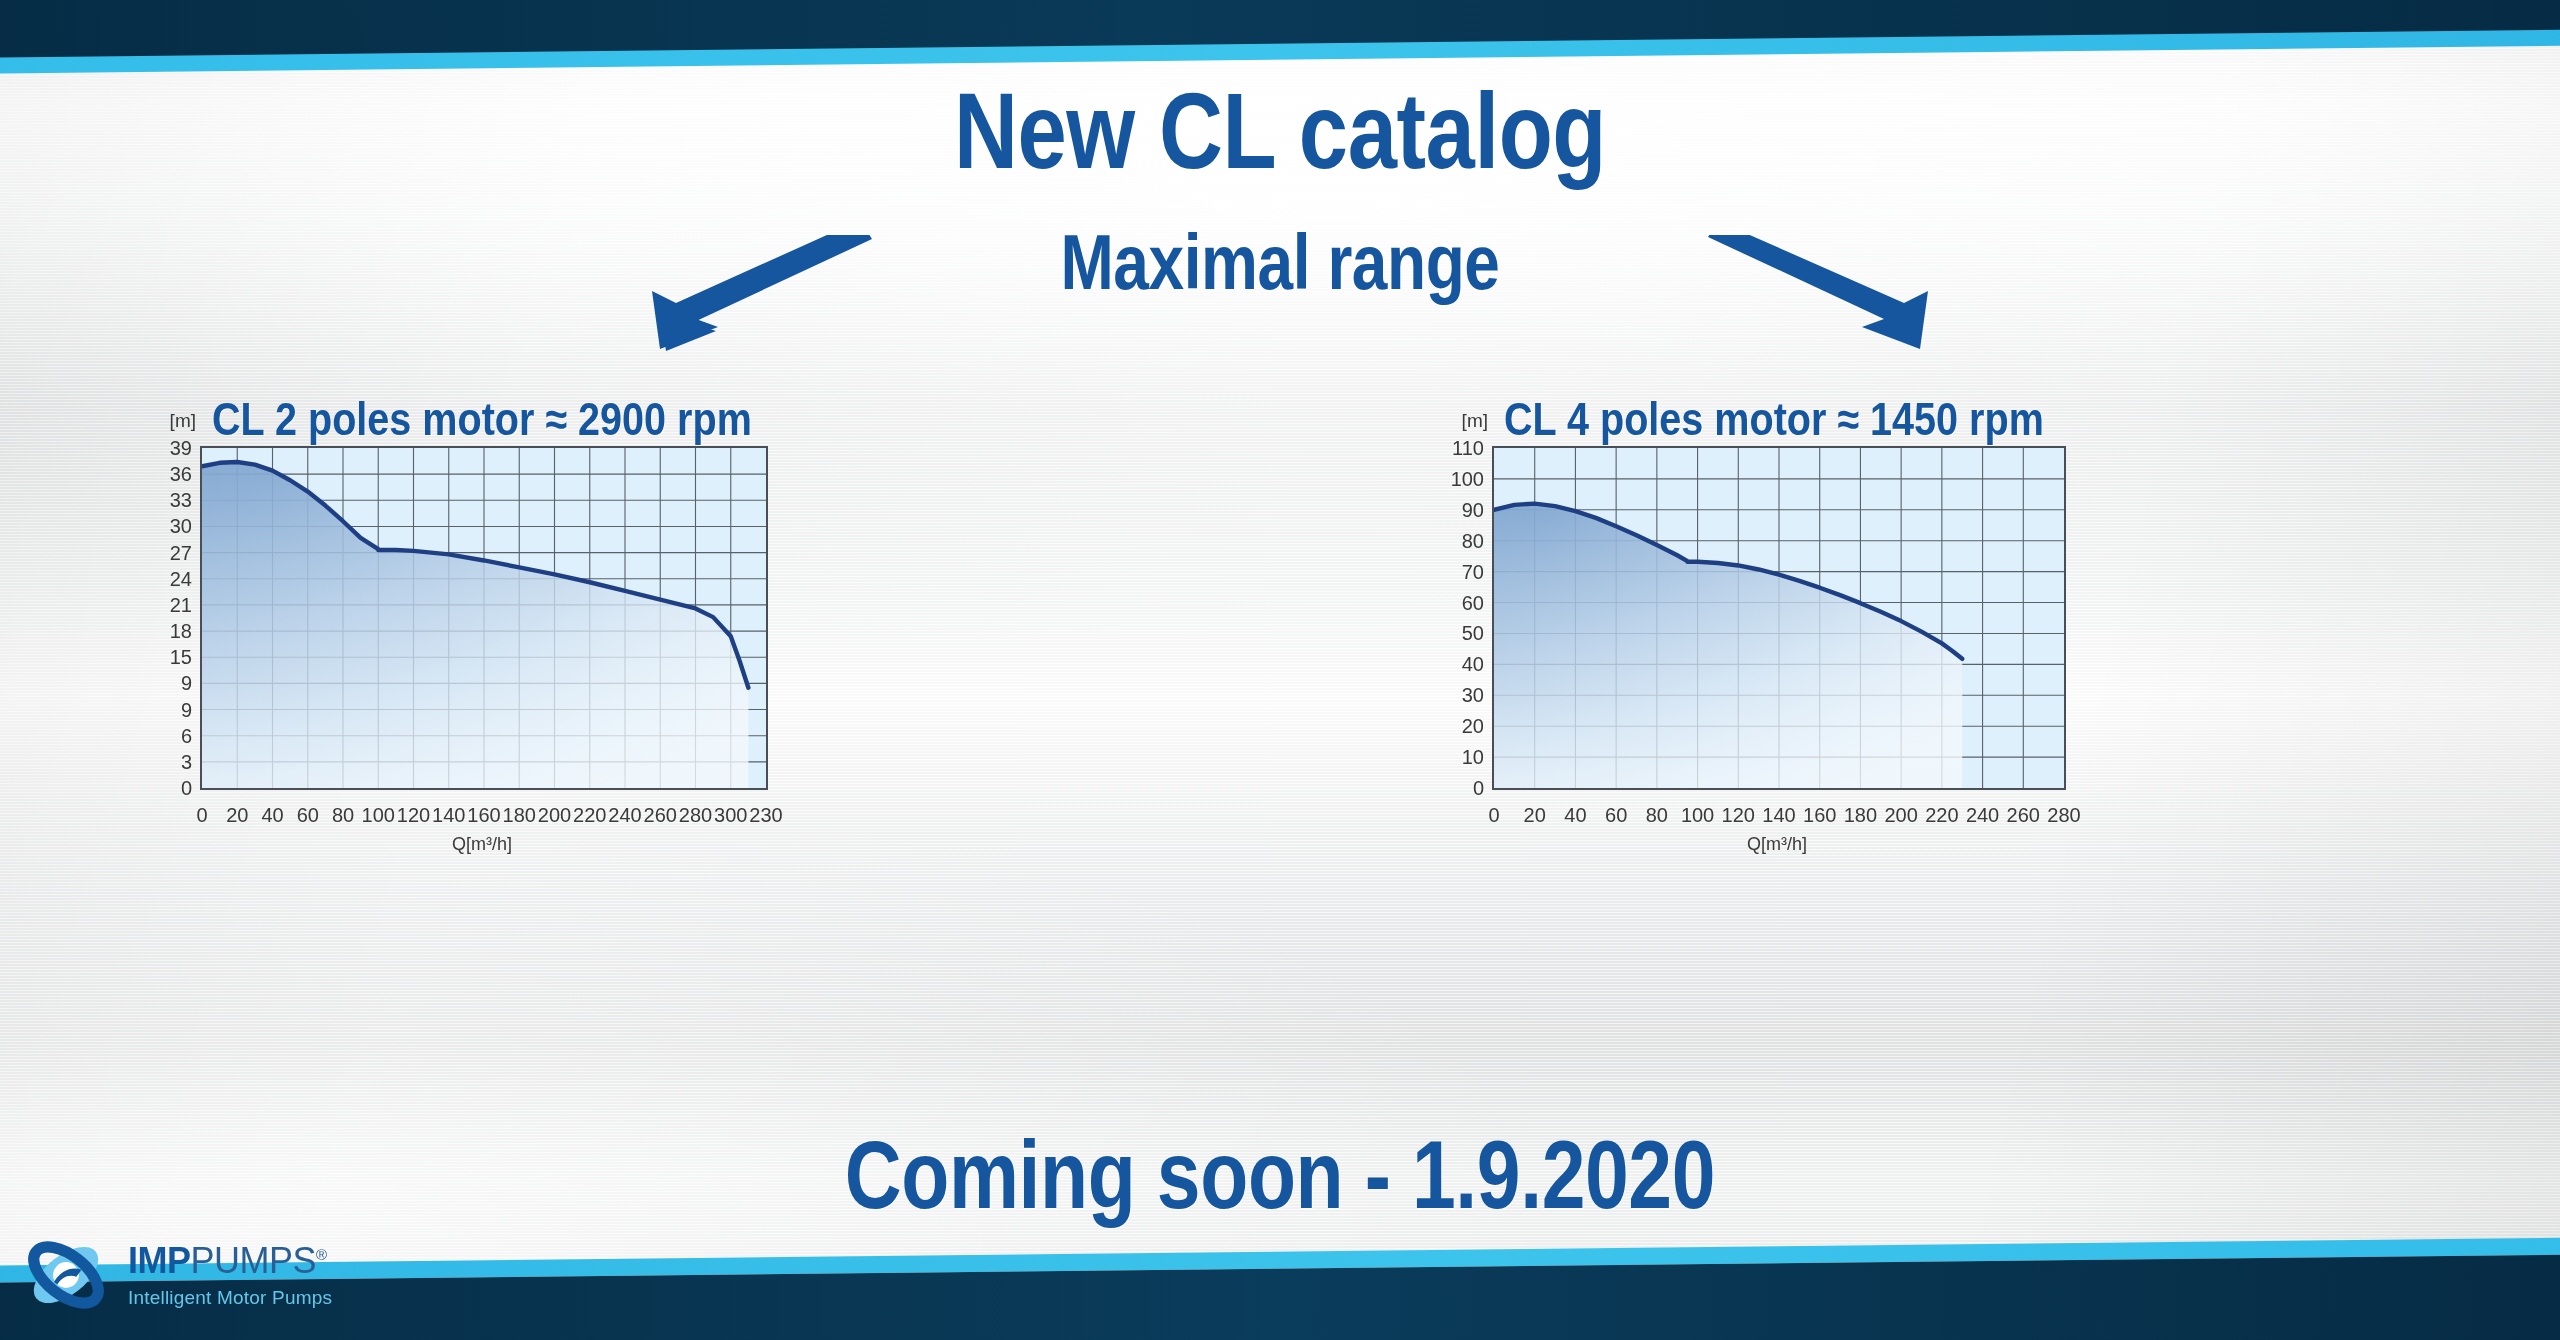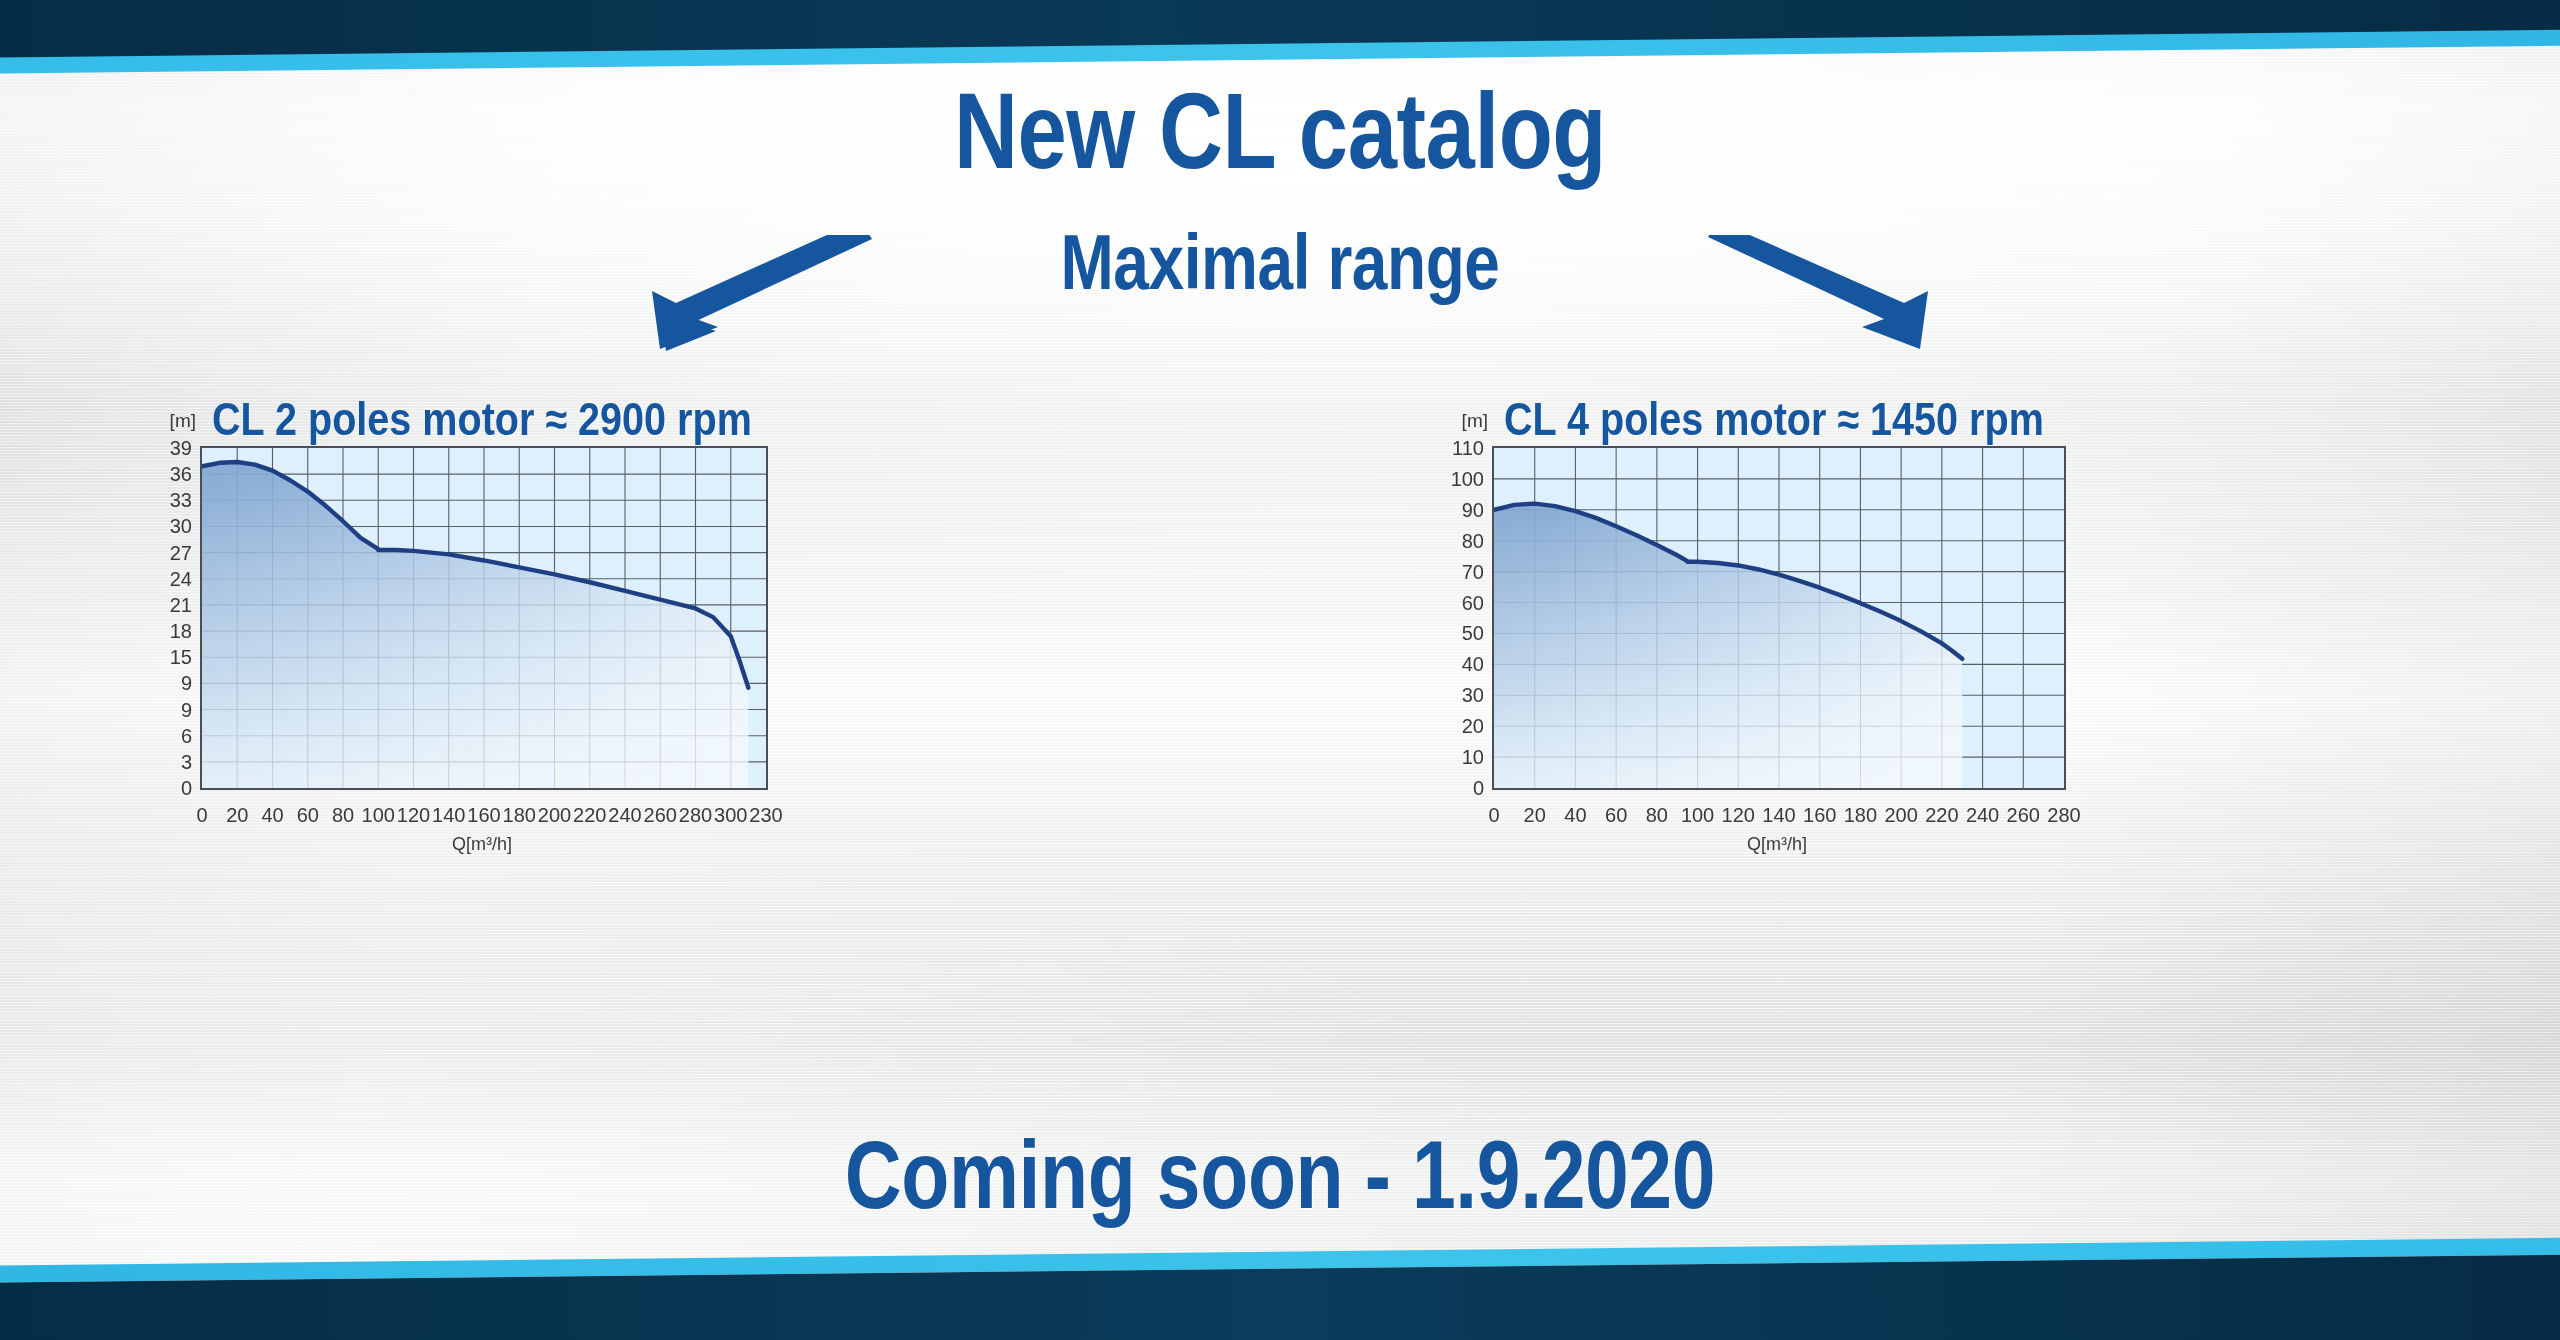--- a/index.html
+++ b/index.html
@@ -394,14 +394,26 @@
       <div class="xtick" style="left: 387.714px; top: 412px;">160</div>
       <div class="xtick" style="left: 428.429px; top: 412px;">180</div>
       <div class="xtick" style="left: 469.143px; top: 412px;">200</div>
       <div class="xtick" style="left: 509.857px; top: 412px;">220</div>
       <div class="xtick" style="left: 550.571px; top: 412px;">240</div>
       <div class="xtick" style="left: 591.286px; top: 412px;">260</div>
       <div class="xtick" style="left: 632px; top: 412px;">280</div>
       <div class="axis-caption" style="left: 345px; top: 442px;">Q[m³/h]</div>
     </div>
 
+  <div id="logo">
+    <svg id="logo-mark" viewBox="0 0 100 100">
+      <ellipse cx="50" cy="50" rx="44" ry="23" fill="#6ec8ef" transform="rotate(-38 50 50)"></ellipse>
+      <ellipse cx="50" cy="50" rx="44" ry="23" fill="none" stroke="#12589f" stroke-width="13" transform="rotate(38 50 50)"></ellipse>
+      <ellipse cx="50" cy="50" rx="15" ry="15" fill="#ffffff"></ellipse>
+      <path d="M36 58 C44 44 58 40 68 44 L62 52 C54 49 45 52 40 61 Z" fill="#12589f"></path>
+    </svg>
+    <div id="logo-text">
+      <div id="logo-word"><span class="imp">IMP</span><span class="pumps">PUMPS</span><span class="reg">®</span></div>
+      <div id="logo-tag">Intelligent Motor Pumps</div>
+    </div>
+  </div>
 
 </div>
 
 </body></html>

